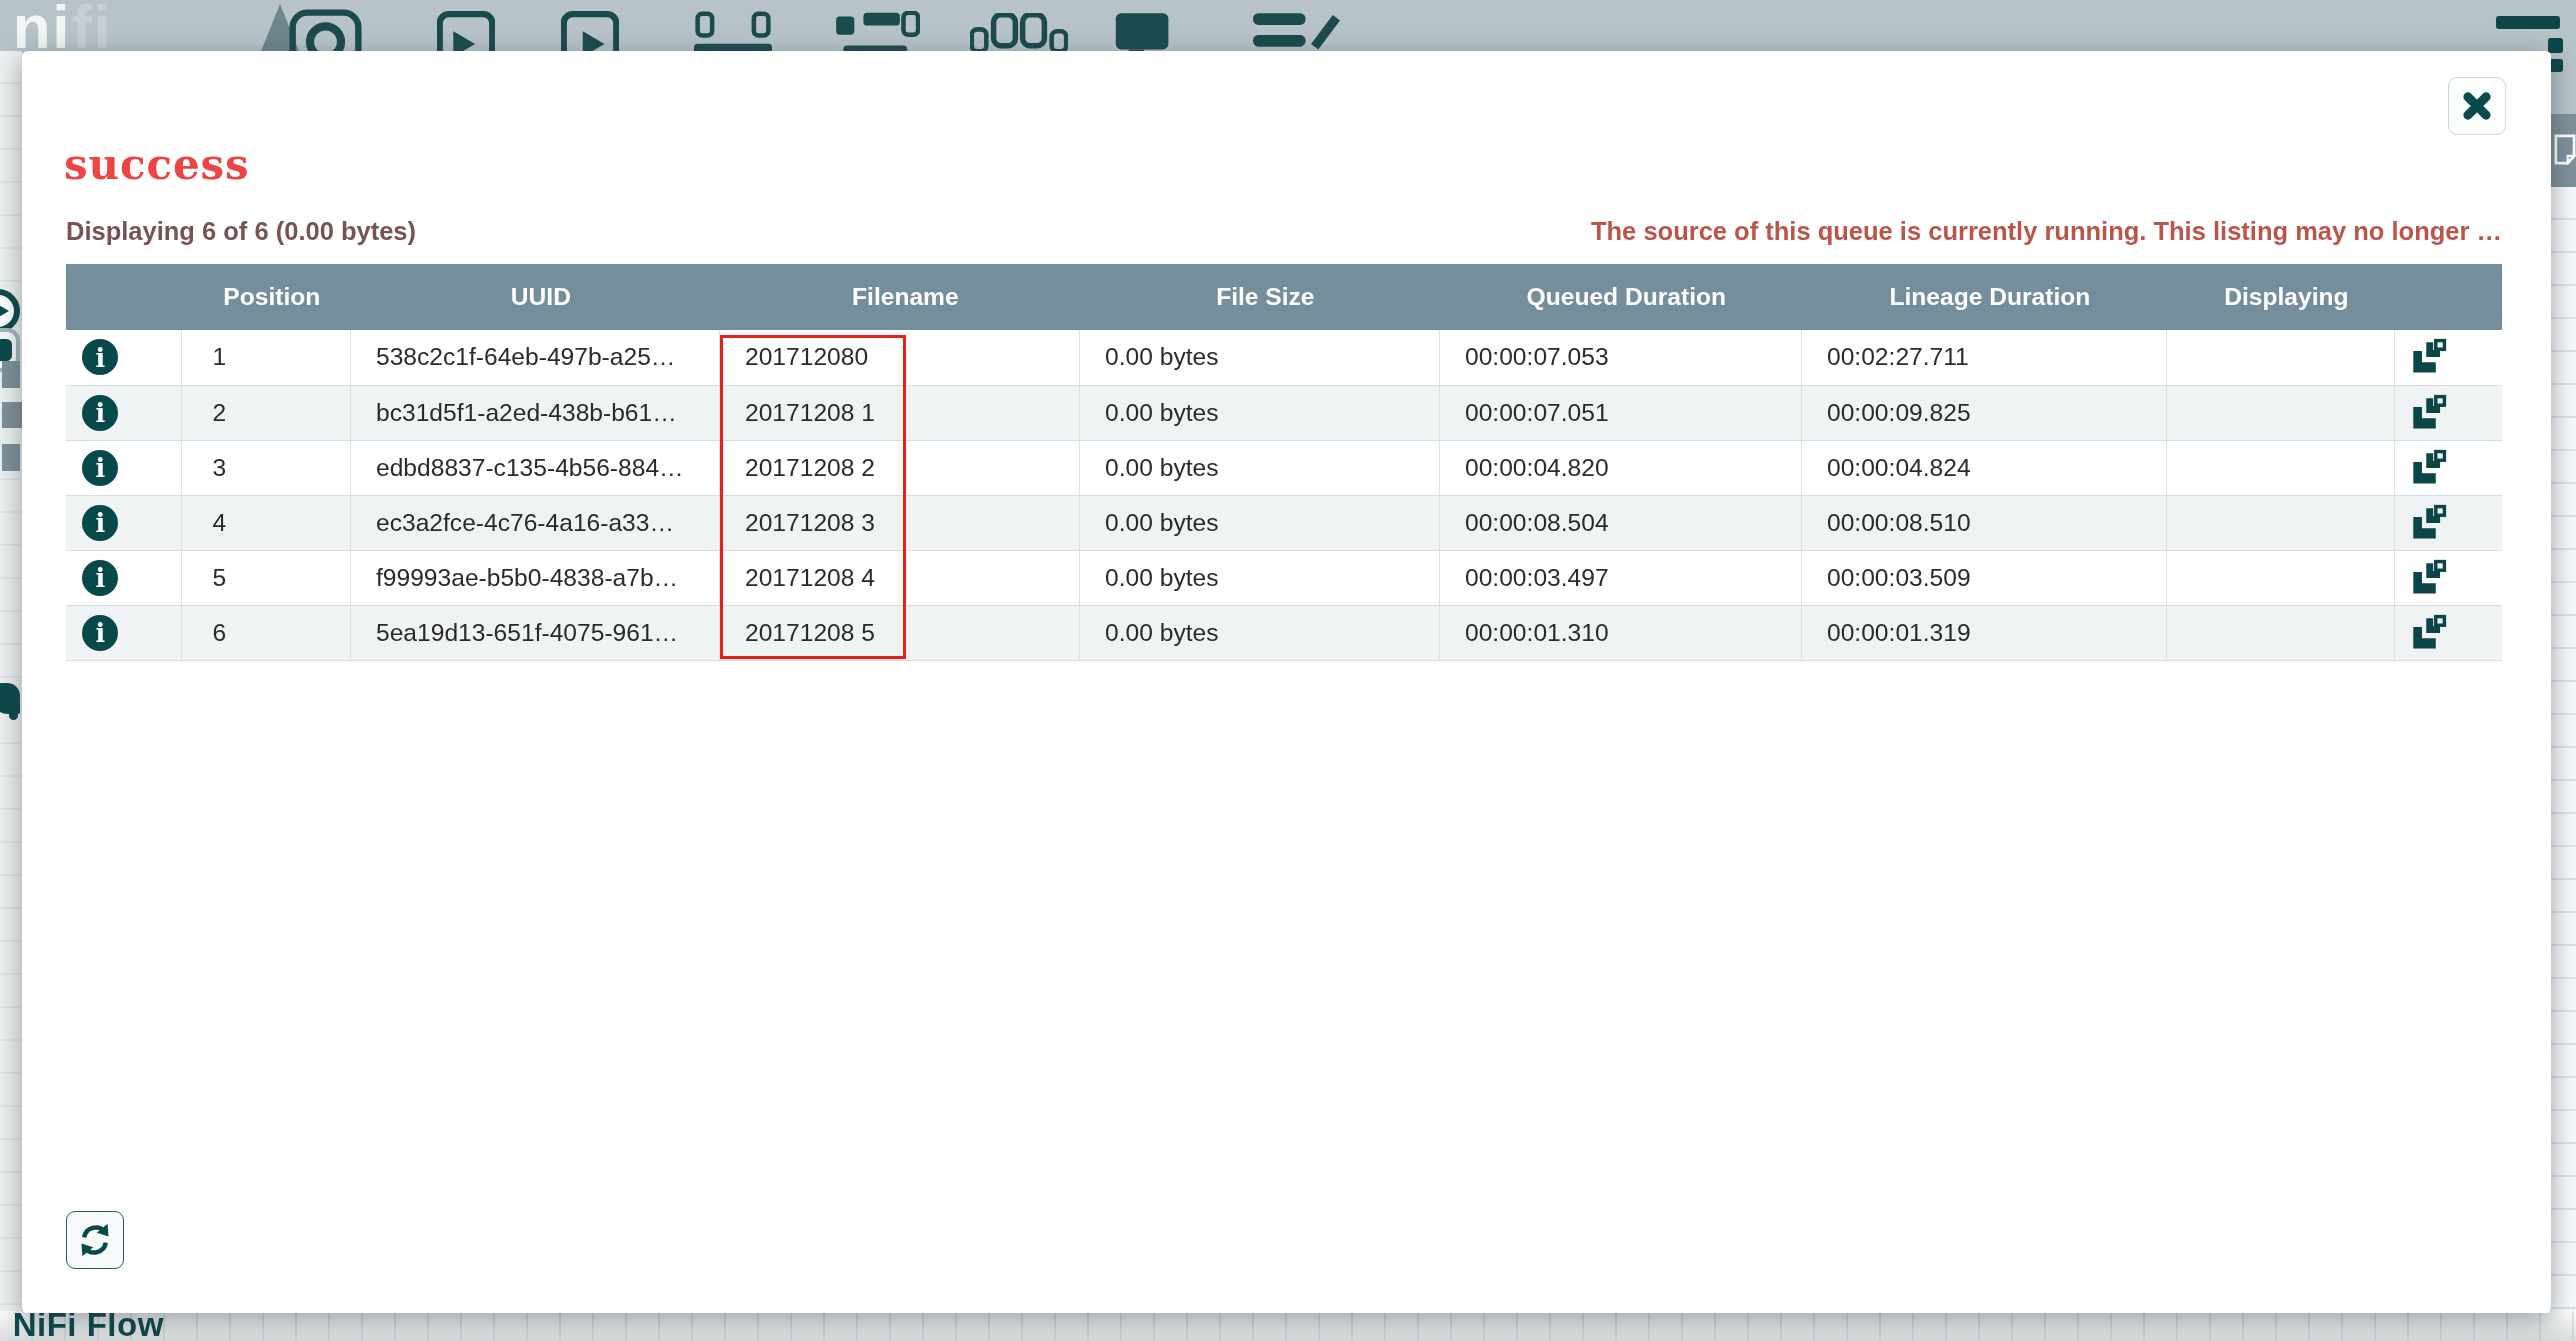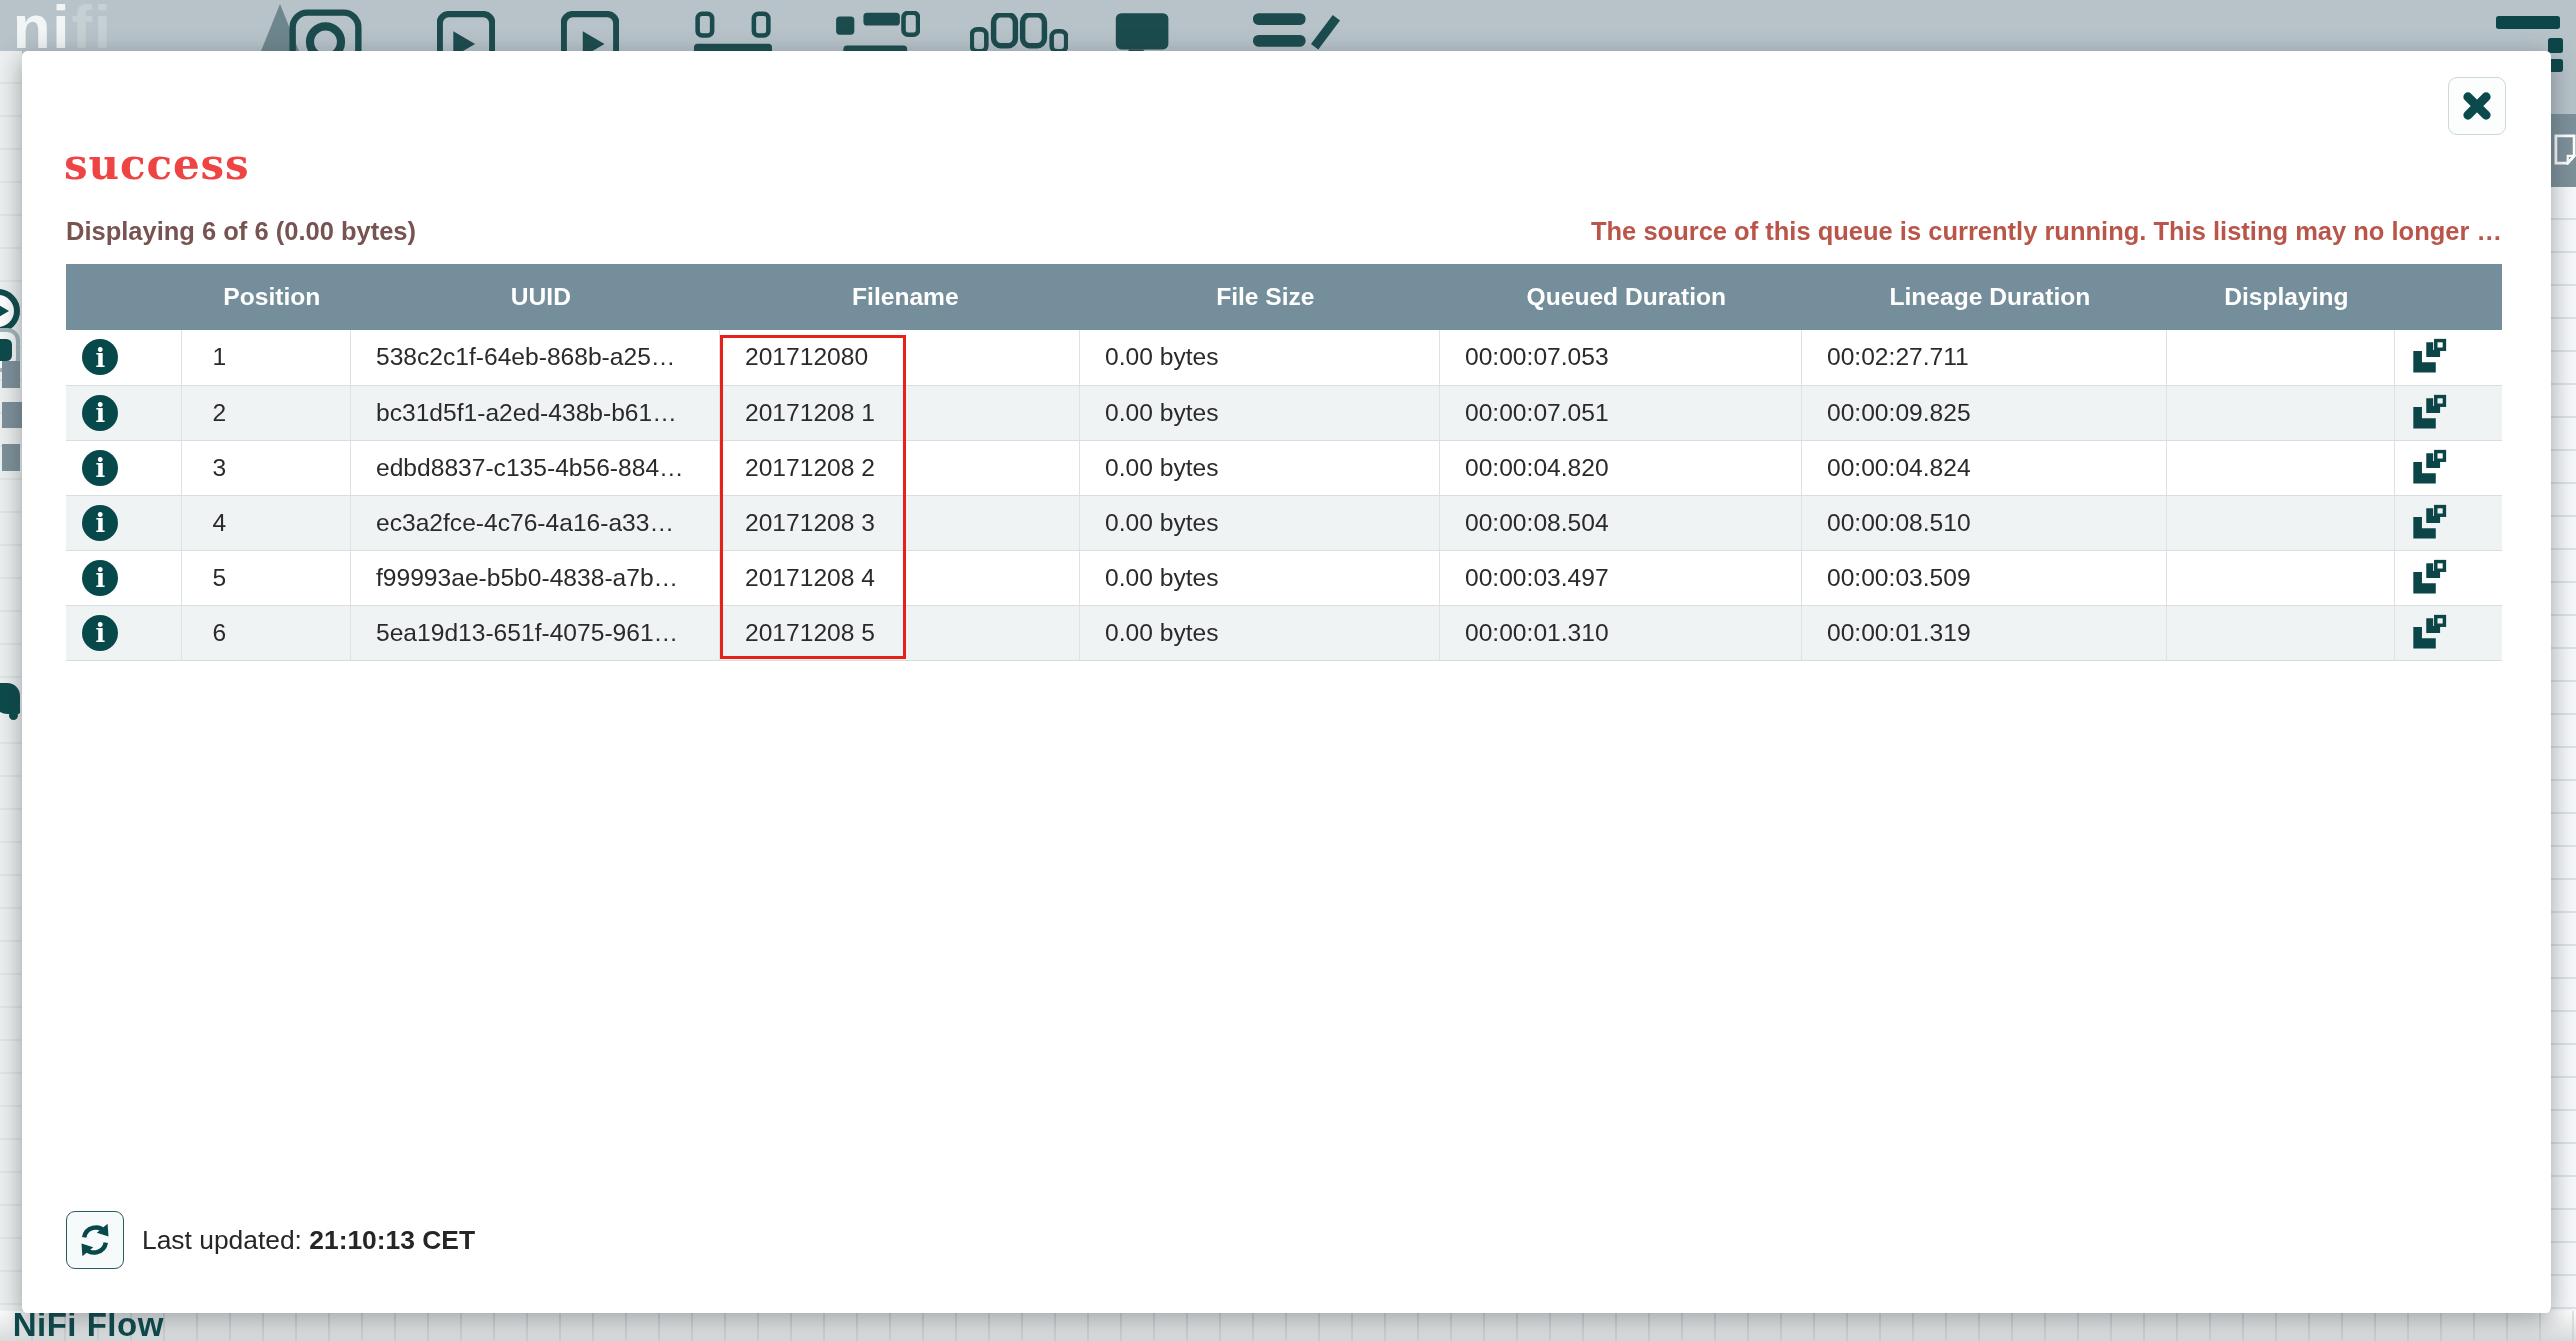--- a/index.html
+++ b/index.html
@@ -243,21 +243,21 @@
             <th>Queued Duration</th>
             <th>Lineage Duration</th>
             <th>Displaying</th>
             <th></th>
           </tr>
         </thead>
         <tbody>
             <tr>
               <td class="col-info"><span><span class="info-circle"><span class="info-i">i</span></span></span></td>
               <td class="col-position">1</td>
-              <td class="col-uuid">538c2c1f-64eb-868b-a25…</td>
+              <td class="col-uuid">538c2c1f-64eb-497b-a25…</td>
               <td class="col-filename">201712080</td>
               <td class="col-size">0.00 bytes</td>
               <td class="col-queued">00:00:07.053</td>
               <td class="col-lineage">00:02:27.711</td>
               <td class="col-penalized"></td>
               <td class="col-actions"><span><svg class="prov-svg" viewBox="0 0 44 44">
                     <path d="M5 15 h10 v13 h16 v12 H5 Z"></path>
                     <path d="M20 5 h8 v9 h8 v8 H20 Z"></path>
                     <rect x="31" y="3" width="10" height="10"></rect>
                   </svg></span></td>
@@ -343,20 +343,16 @@
     </div>
 
     <button class="refresh-btn">
       <svg class="refresh-svg" width="36" height="36" viewBox="0 0 40 40">
         <path d="M8 17 A 13 13 0 0 1 31 11"></path>
         <polygon points="34,2 35,16 22,12"></polygon>
         <path d="M32 23 A 13 13 0 0 1 9 29"></path>
         <polygon points="6,38 5,24 18,28"></polygon>
       </svg>
     </button>
-    <div class="last-updated">
-      <span>Last updated:</span>
-      <b>21:10:13 CET</b>
-    </div>
 
   </div>
 </div>
 
 
 </body></html>

